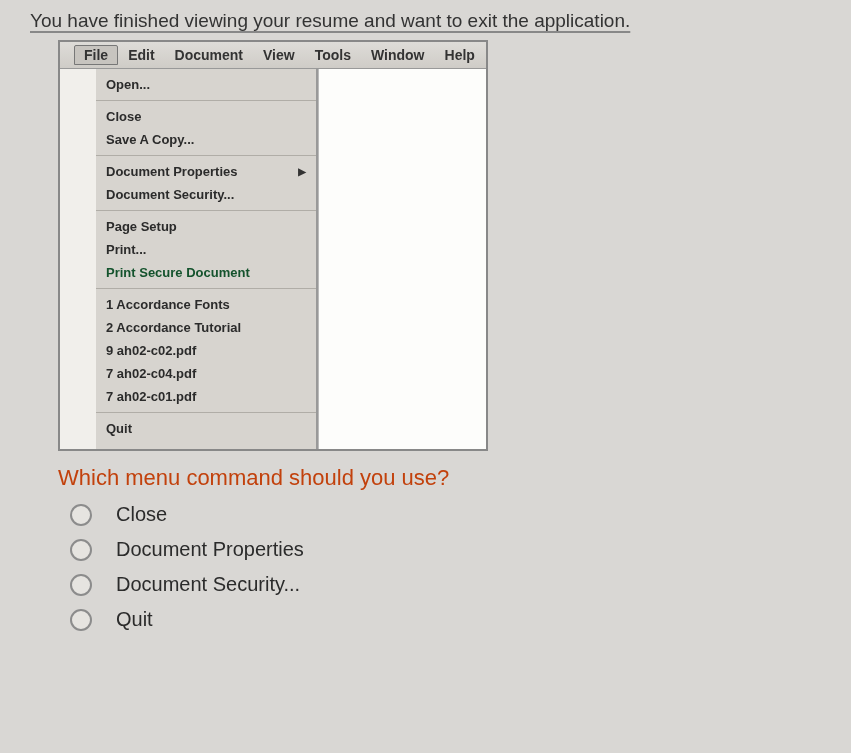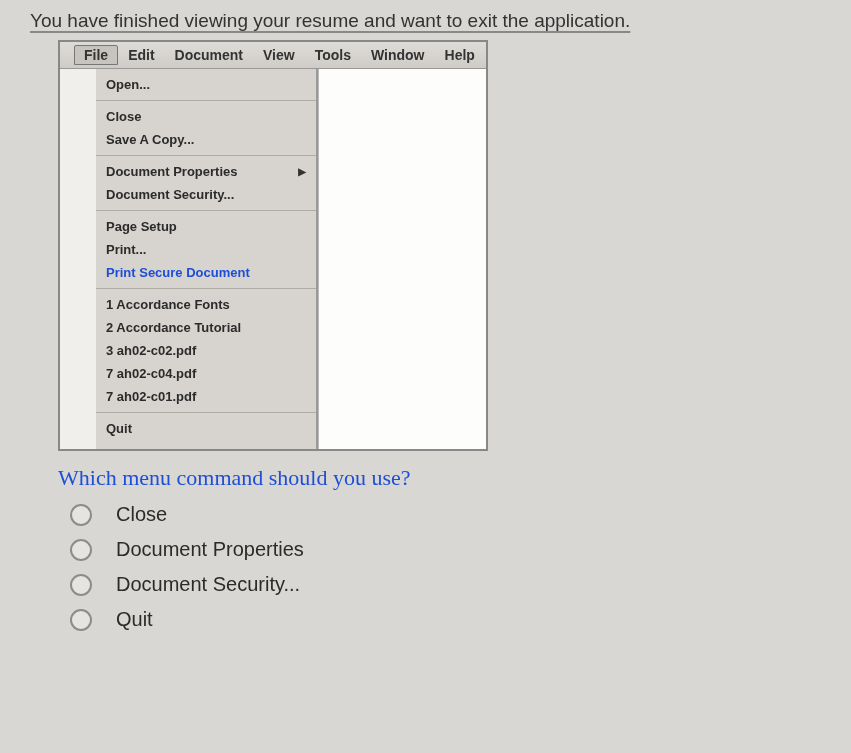--- a/index.html
+++ b/index.html
@@ -66,33 +66,32 @@
     border-bottom: 1px solid #b0ada7;
   }
   .dropdown .item {
     padding: 4px 10px;
     display: flex;
     justify-content: space-between;
     align-items: center;
     cursor: pointer;
   }
   .dropdown .item.disabled {
-    color: #1d4ed8;
+    color: #14532d;
     cursor: default;
     text-align: center;
   }
   .dropdown .arrow {
     font-size: 10px;
     color: #333;
   }
   .question {
     font-size: 22px;
     margin: 14px 0 10px 28px;
-    color: #1d4ed8;
-    font-family: Liberation Serif, serif;
+    color: #c2410c;
   }
   .options {
     margin-left: 40px;
   }
   .option {
     display: flex;
     align-items: center;
     font-size: 20px;
     margin: 12px 0;
     cursor: pointer;
@@ -162,21 +161,21 @@
           </div>
       </div>
       <div class="group">
         <div class="item">
             <span>1 Accordance Fonts</span>
           </div>
         <div class="item">
             <span>2 Accordance Tutorial</span>
           </div>
         <div class="item">
-            <span>3 ah02-c02.pdf</span>
+            <span>9 ah02-c02.pdf</span>
           </div>
         <div class="item">
             <span>7 ah02-c04.pdf</span>
           </div>
         <div class="item">
             <span>7 ah02-c01.pdf</span>
           </div>
       </div>
       <div class="group" style="border-bottom:none;">
         <div class="item">

